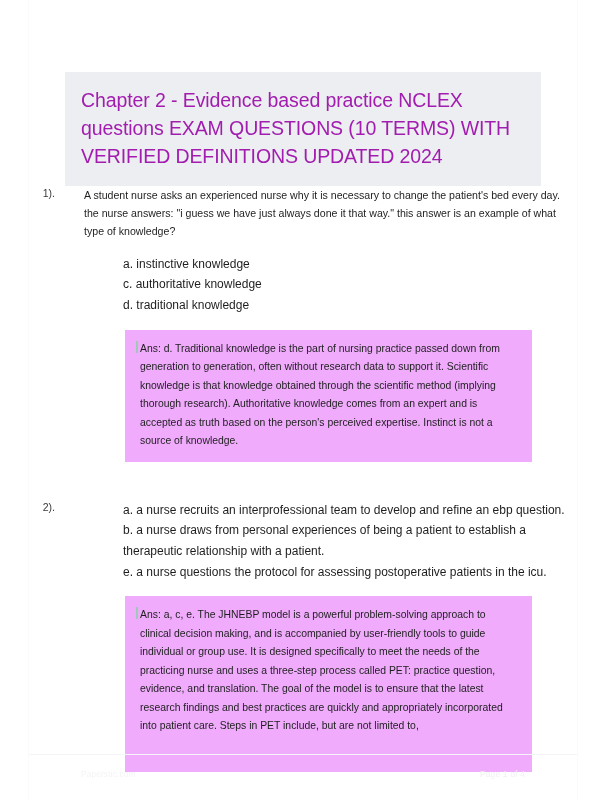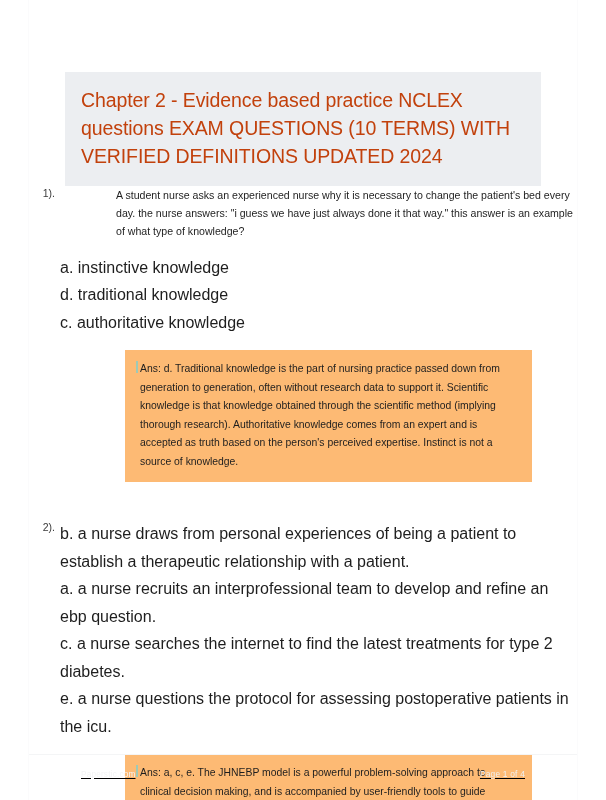--- a/index.html
+++ b/index.html
@@ -51,21 +51,21 @@
     position: absolute;
     left: 36px;
     top: 72px;
     width: 476px;
     background: #eceef1;
     padding: 14px 16px 16px 16px;
   }
   .title-banner .title-text {
     font-size: 19.5px;
     line-height: 1.44;
-    color: #c2410c;
+    color: #a21caf;
     font-weight: 400;
     letter-spacing: -0.1px;
   }
 
   .content {
     position: absolute;
     left: 0;
     right: 0;
     top: 186px;
   }
@@ -78,39 +78,40 @@
   .qnum {
     position: absolute;
     left: 0;
     top: 1px;
     width: 26px;
     text-align: right;
     font-size: 10.5px;
     color: #3a3a3a;
   }
   .qstem {
-    margin-left: 56px;
+    margin-left: 24px;
     font-size: 10.6px;
     line-height: 1.72;
     color: #1e1e1e;
   }
 
   .options {
+    margin-left: 63px;
     margin-top: 13px;
-    font-size: 16px;
+    font-size: 12px;
     line-height: 1.72;
     color: #1e1e1e;
   }
   .options .opt { }
 
   .ansbox {
     margin-left: 65px;
     margin-right: 45px;
     margin-top: 14px;
-    background: #fdba74;
+    background: #f0abfc;
     padding: 10px 19px 11px 11px;
     position: relative;
   }
   .ansbox .accent {
     position: absolute;
     left: 11px;
     top: 11px;
     width: 1.6px;
     height: 12px;
     background: #9ec9b6;
@@ -134,21 +135,20 @@
     border-top: 1px solid #f4f5f6;
   }
   .footer-inner {
     position: absolute;
     left: 52px;
     right: 52px;
     top: 14px;
     display: flex;
     justify-content: space-between;
     align-items: center;
-    text-decoration: underline;
   }
   .footer-brand {
     font-size: 8.2px;
     color: #f3f4f5;
     letter-spacing: 0.2px;
   }
   .footer-page {
     font-size: 8.4px;
     color: #eff0f1;
     letter-spacing: 0.2px;
@@ -168,37 +168,36 @@
       <div class="title-text">Chapter 2 - Evidence based practice NCLEX questions EXAM QUESTIONS (10 TERMS) WITH VERIFIED DEFINITIONS UPDATED 2024</div>
     </div>
 
     <div class="content">
 
       <div class="qblock">
         <div class="qnum">1).</div>
         <div class="qstem">A student nurse asks an experienced nurse why it is necessary to change the patient's bed every day. the nurse answers: "i guess we have just always done it that way." this answer is an example of what type of knowledge?</div>
         <div class="options">
           <div class="opt">a. instinctive knowledge</div>
+          <div class="opt">c. authoritative knowledge</div>
           <div class="opt">d. traditional knowledge</div>
-          <div class="opt">c. authoritative knowledge</div>
         </div>
         <div class="ansbox">
           <span class="accent"></span>
           <div class="anstext">Ans: d. Traditional knowledge is the part of nursing practice passed down from generation to generation, often without research data to support it. Scientific knowledge is that knowledge obtained through the scientific method (implying thorough research). Authoritative knowledge comes from an expert and is accepted as truth based on the person's perceived expertise. Instinct is not a source of knowledge.</div>
         </div>
       </div>
 
       <div class="spacer-q2"></div>
 
       <div class="qblock">
         <div class="qnum">2).</div>
         <div class="options">
+          <div class="opt">a. a nurse recruits an interprofessional team to develop and refine an ebp question.</div>
           <div class="opt">b. a nurse draws from personal experiences of being a patient to establish a therapeutic relationship with a patient.</div>
-          <div class="opt">a. a nurse recruits an interprofessional team to develop and refine an ebp question.</div>
-          <div class="opt">c. a nurse searches the internet to find the latest treatments for type 2 diabetes.</div>
           <div class="opt">e. a nurse questions the protocol for assessing postoperative patients in the icu.</div>
         </div>
         <div class="ansbox tall">
           <span class="accent"></span>
           <div class="anstext">Ans: a, c, e. The JHNEBP model is a powerful problem-solving approach to clinical decision making, and is accompanied by user-friendly tools to guide individual or group use. It is designed specifically to meet the needs of the practicing nurse and uses a three-step process called PET: practice question, evidence, and translation. The goal of the model is to ensure that the latest research findings and best practices are quickly and appropriately incorporated into patient care. Steps in PET include, but are not limited to,</div>
         </div>
       </div>
 
     </div>
 

